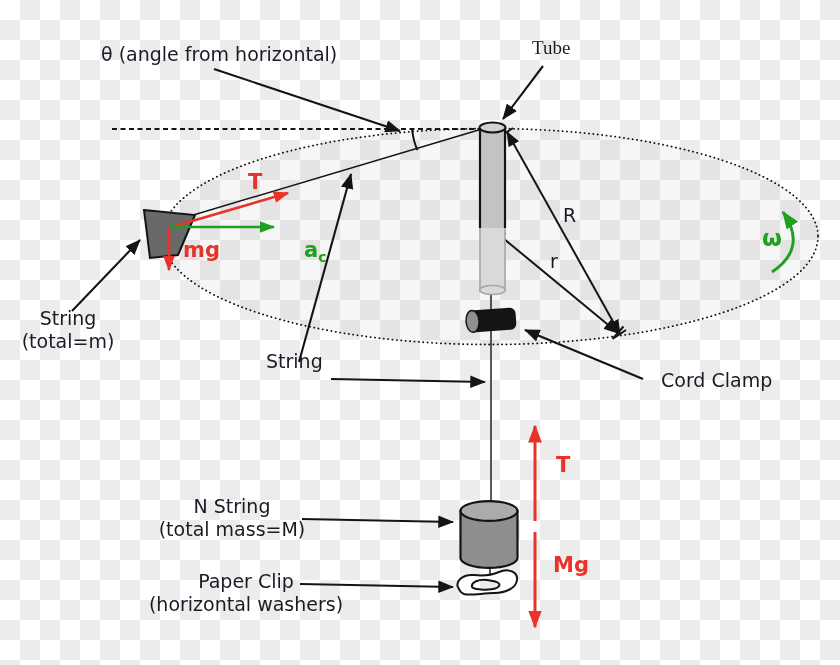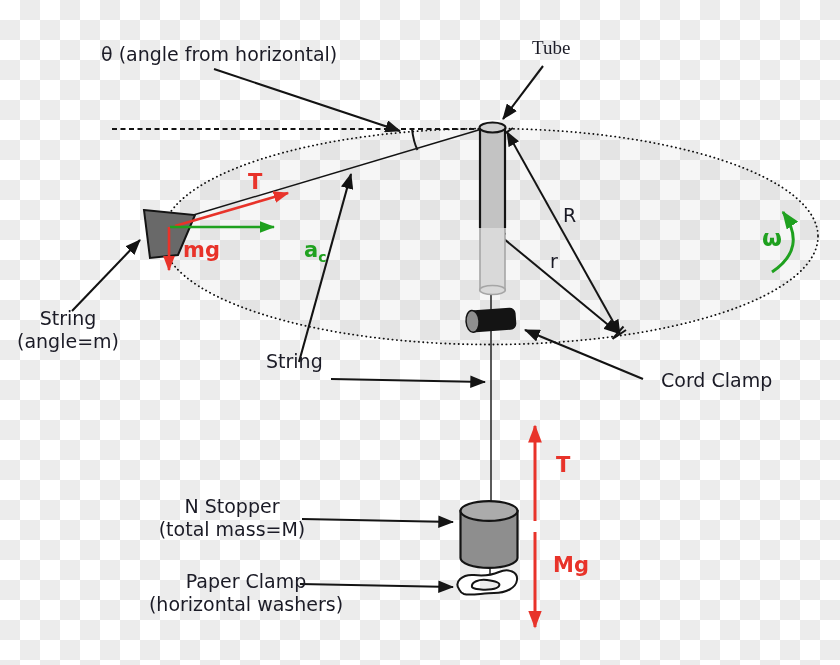--- a/index.html
+++ b/index.html
@@ -122,30 +122,30 @@
   <div class="lbl" style="left:563px;top:204px;">R</div>
 
   <div class="lbl" style="left:550px;top:250px;">r</div>
 
   <div class="lbl" style="left:266px;top:350px;">String</div>
 
   <div class="lbl" style="left:651px;top:369px;margin-left:10px;">Cord Clamp</div>
 
   <div class="lbl center" style="left:8px;top:307px;width:120px;">
     <div>String</div>
-    <div>(angle=m)</div>
+    <div>(total=m)</div>
   </div>
 
   <div class="lbl center" style="left:157px;top:495px;width:150px;">
-    <div>N Stopper</div>
+    <div>N String</div>
     <div>(total mass=M)</div>
   </div>
 
   <div class="lbl center" style="left:140px;top:570px;width:212px;">
-    <div>Paper Clamp</div>
+    <div>Paper Clip</div>
     <div>(horizontal washers)</div>
   </div>
 
   <div class="vec red" style="left:248px;top:172px;">T</div>
 
   <div class="vec red" style="left:183px;top:240px;">mg</div>
 
   <div class="vec green" style="left:256px;top:240px;margin-left:48px;"><span>a</span><sub>c</sub></div>
 
   <div class="vec green omega" style="left:762px;top:227px;">ω</div>

